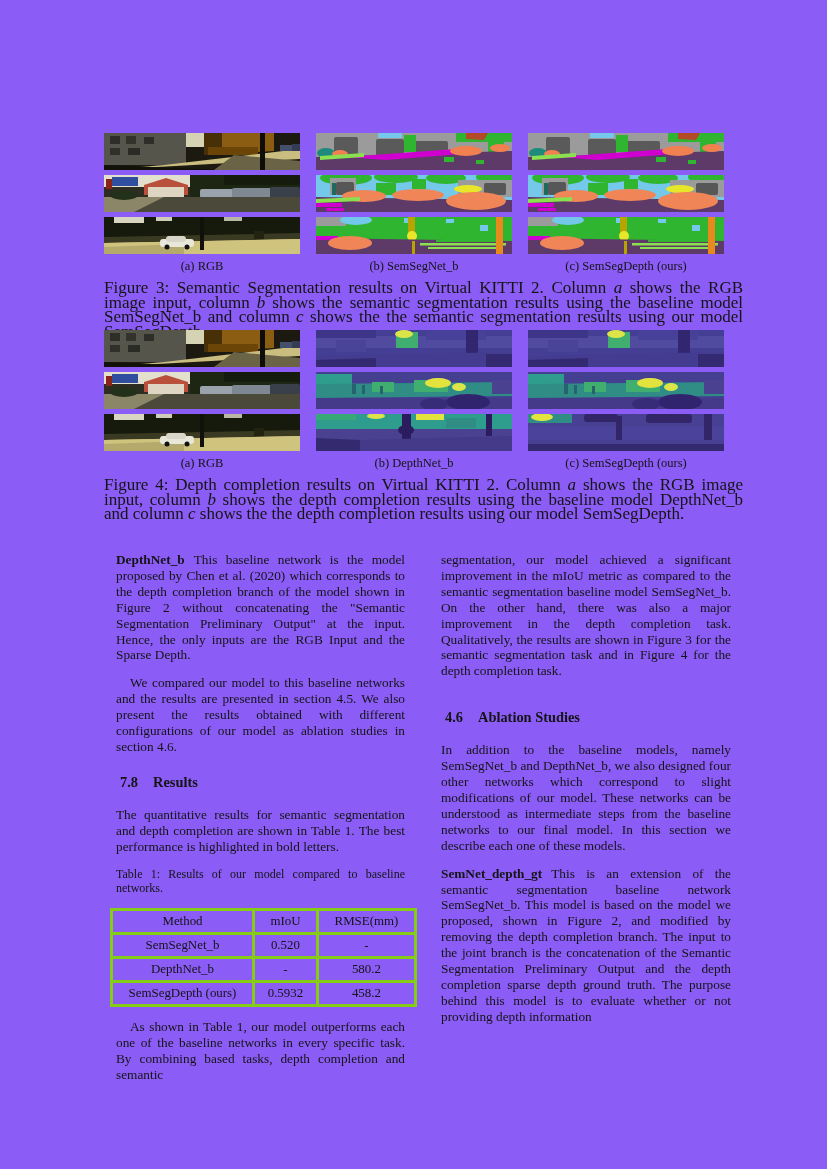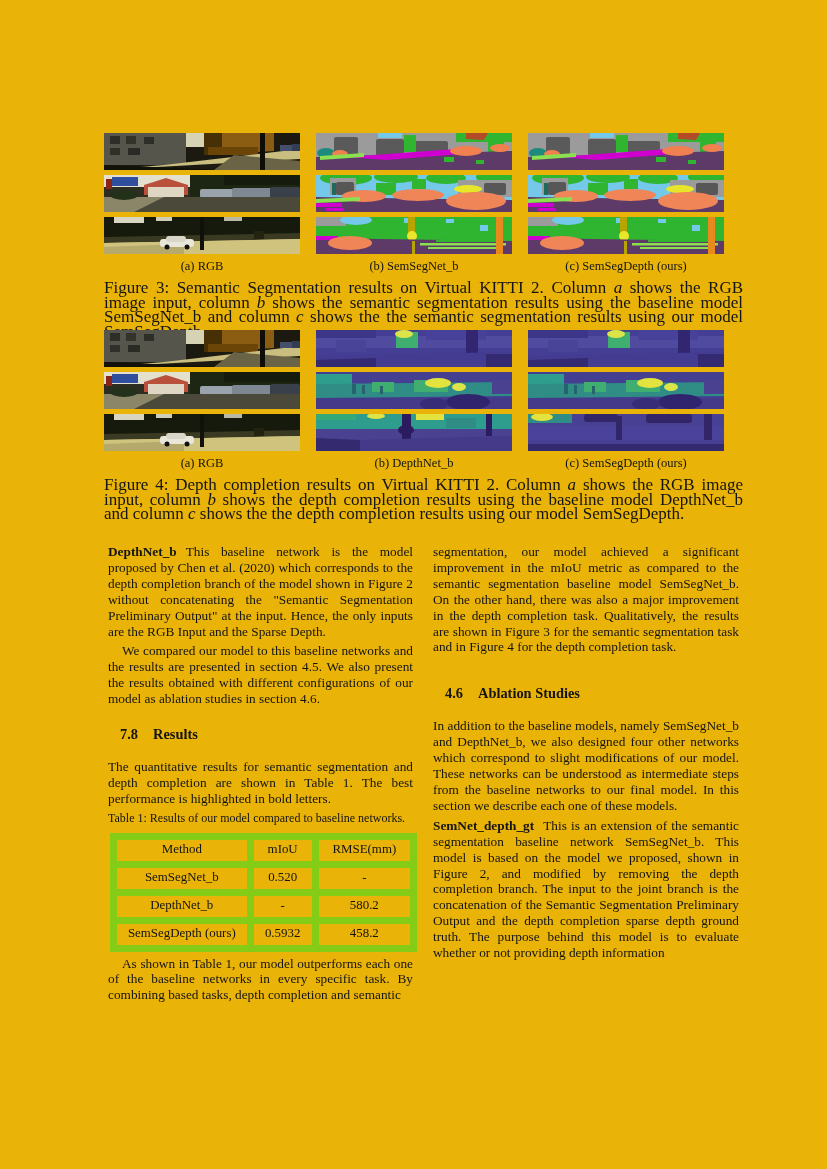--- a/index.html
+++ b/index.html
@@ -1,51 +1,51 @@
 <!DOCTYPE html>
 <html lang="en"><head>
 <meta charset="utf-8">
 <style>
   html,body { margin:0; padding:0; background:#e8e8e8; }
   .page {
     position:relative; width:827px; height:1169px; margin:0 auto;
-    background:#eab308; overflow:hidden;
+    background:#8b5cf6; overflow:hidden;
     font-family:"Liberation Serif", serif; color:#141414;
   }
   
   .fig-block { position:absolute; left:104px; width:639px; }
   .fig-grid { width:620px; display:flex; flex-wrap:wrap; justify-content:space-between; row-gap:5px; }
   .panel { width:196px; height:37px; }
   .panel svg { display:block; width:100%; height:100%; }
   .fig-labels { width:620px; display:flex; justify-content:space-between; margin-top:5px; }
   .fig-label { width:196px; text-align:center; font-size:12.5px; line-height:15px; }
   .fig-caption {
     margin:7px 0 0 0; font-size:17px; line-height:14.6px;
     text-align:justify; hyphens:auto; -webkit-hyphens:auto;
   }
   
   .col { position:absolute; top:540px; font-size:13.3px; line-height:15.9px;
          text-align:justify; hyphens:auto; -webkit-hyphens:auto; }
   .col-left  { left:104px; width:313px; }
   .col-right { left:429px; width:314px; }
-  .col p { margin:4px; }
+  .col p { margin:12px; }
   .indent { text-indent:14px; }
   .lead { font-weight:bold; margin-right:9px; }
   .sec-head { margin:16px; font-size:14.4px; font-weight:bold; line-height:18px; text-align:left; }
   .sec-head .num { margin-right:15px; }
   .mt-p2 { margin-top:20px; }
   .mt-h45 { margin-top:18px; }
   .mt-after-h { margin-top:9px; }
   .mt-tcap { margin-top:12px; }
   .mt-p4 { margin-top:14px; }
   .mt-h46 { margin-top:29px; }
   .mt-p3r { margin-top:33px; }
   .tbl-caption { font-size:12px; line-height:14.8px; text-align:justify; }
   table.results { border-collapse:collapse; margin:7px 0 0 6px; font-size:12.9px; }
-  table.results td { border:7px solid #84cc16; text-align:center; padding:2px 4px; height:17px;margin-left:48px; }
+  table.results td { border:3px solid #84cc16; text-align:center; padding:2px 4px; height:17px;margin-left:48px; }
   table.results .c-method { width:138px; }
   table.results .c-miou   { width:55px; }
   table.results .c-rmse   { width:90px; }
   table.results tr.bold-row td { font-weight:normal; }
   .defs-holder { position:absolute; width:0; height:0; overflow:hidden; }
 </style>
 </head>
 <body>
 
 <svg class="defs-holder" aria-hidden="true">

